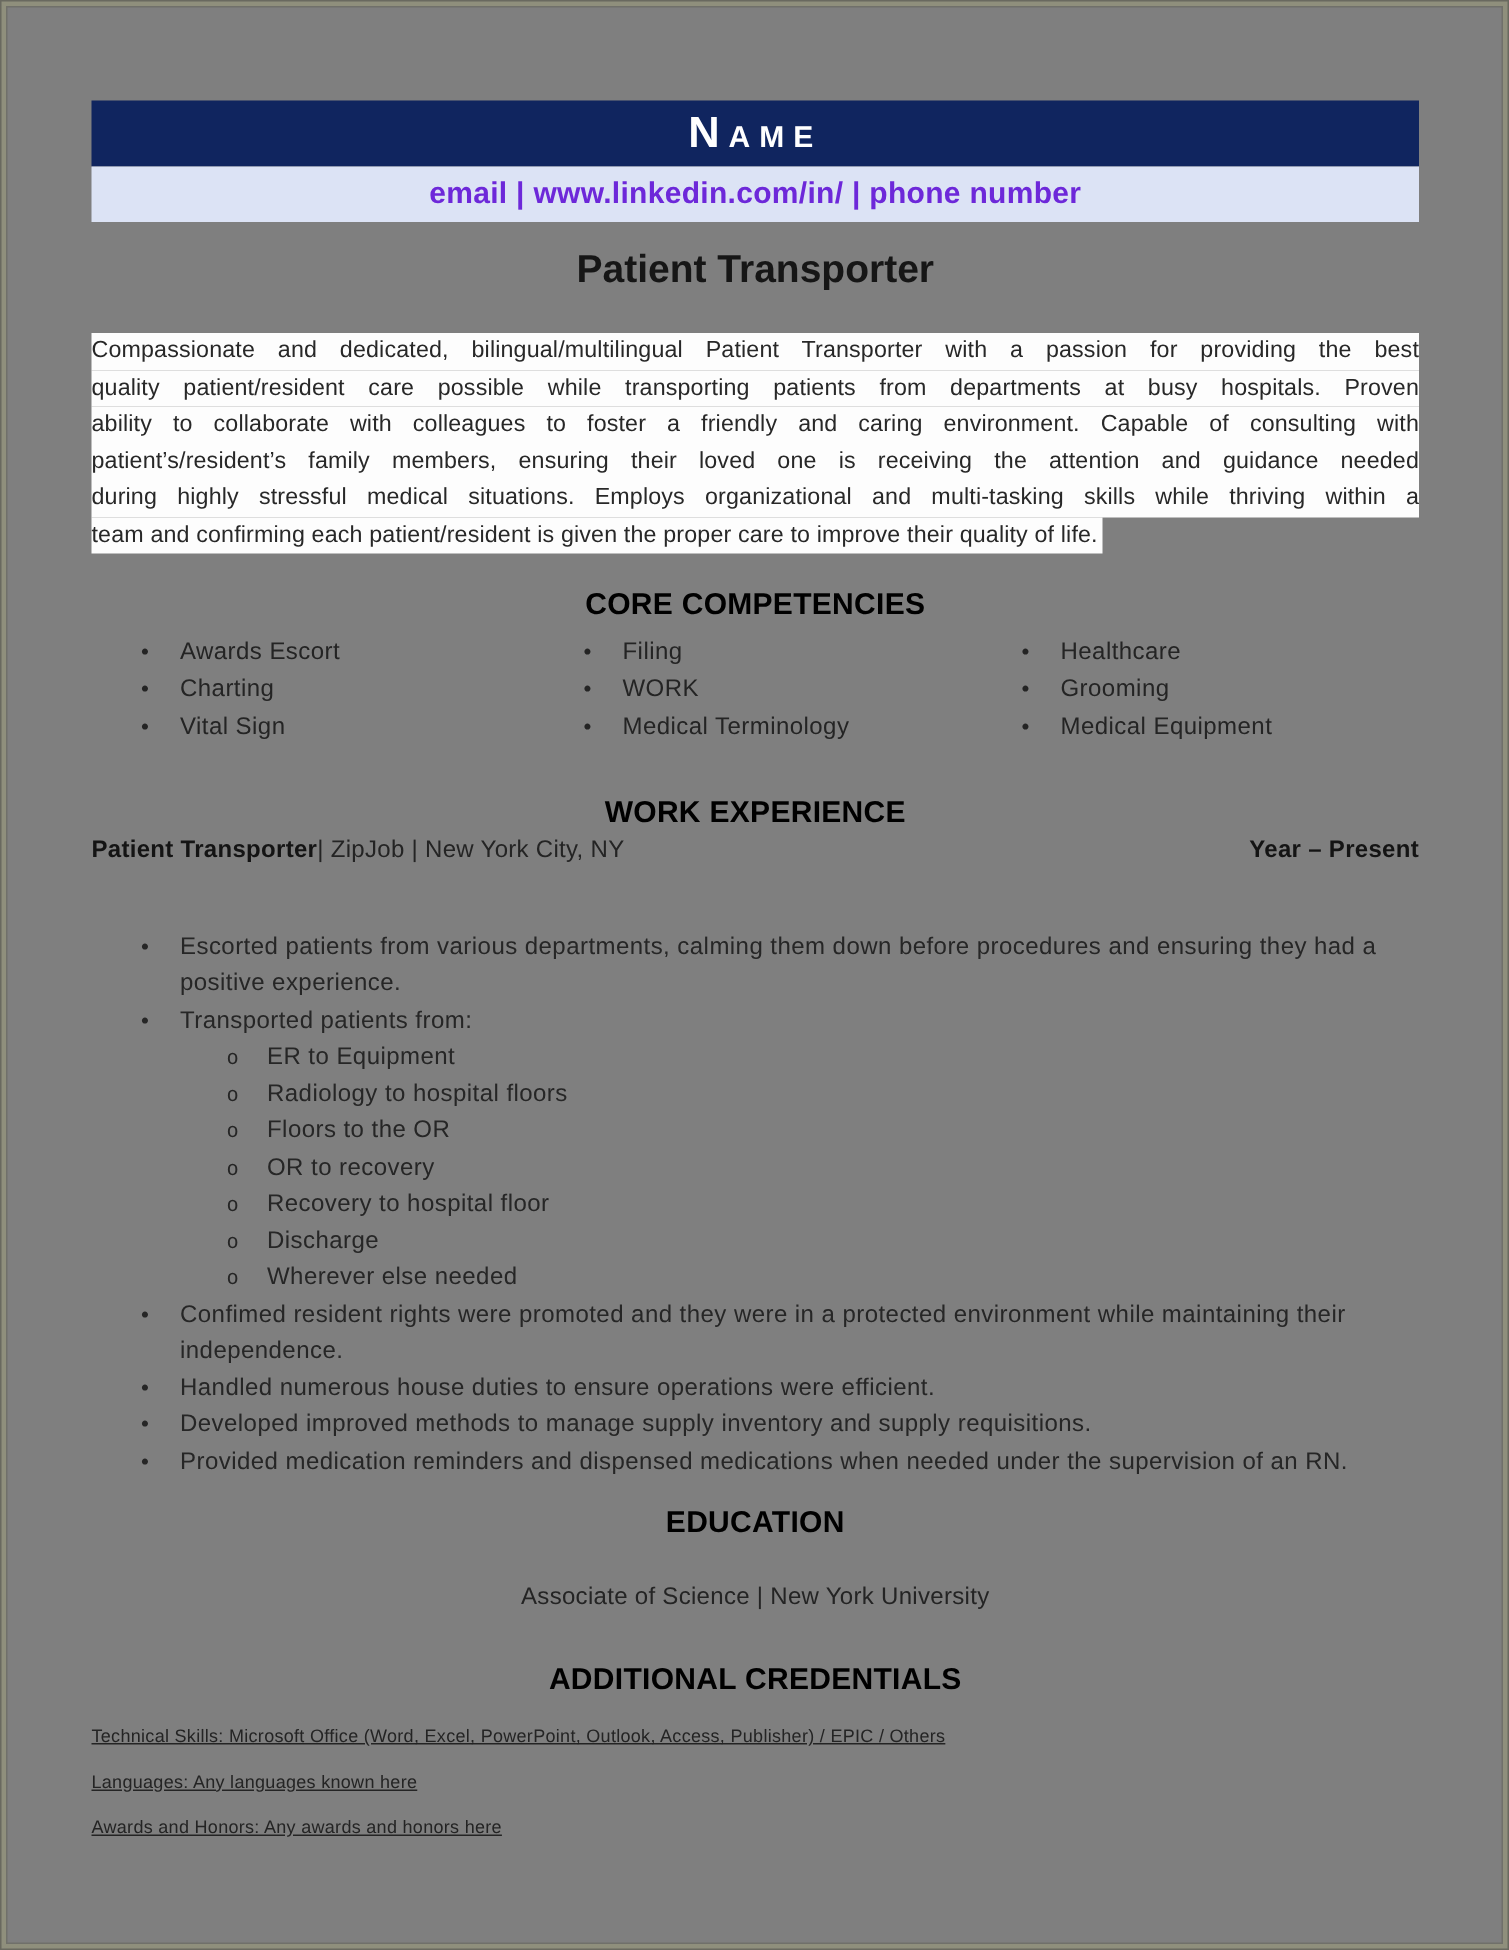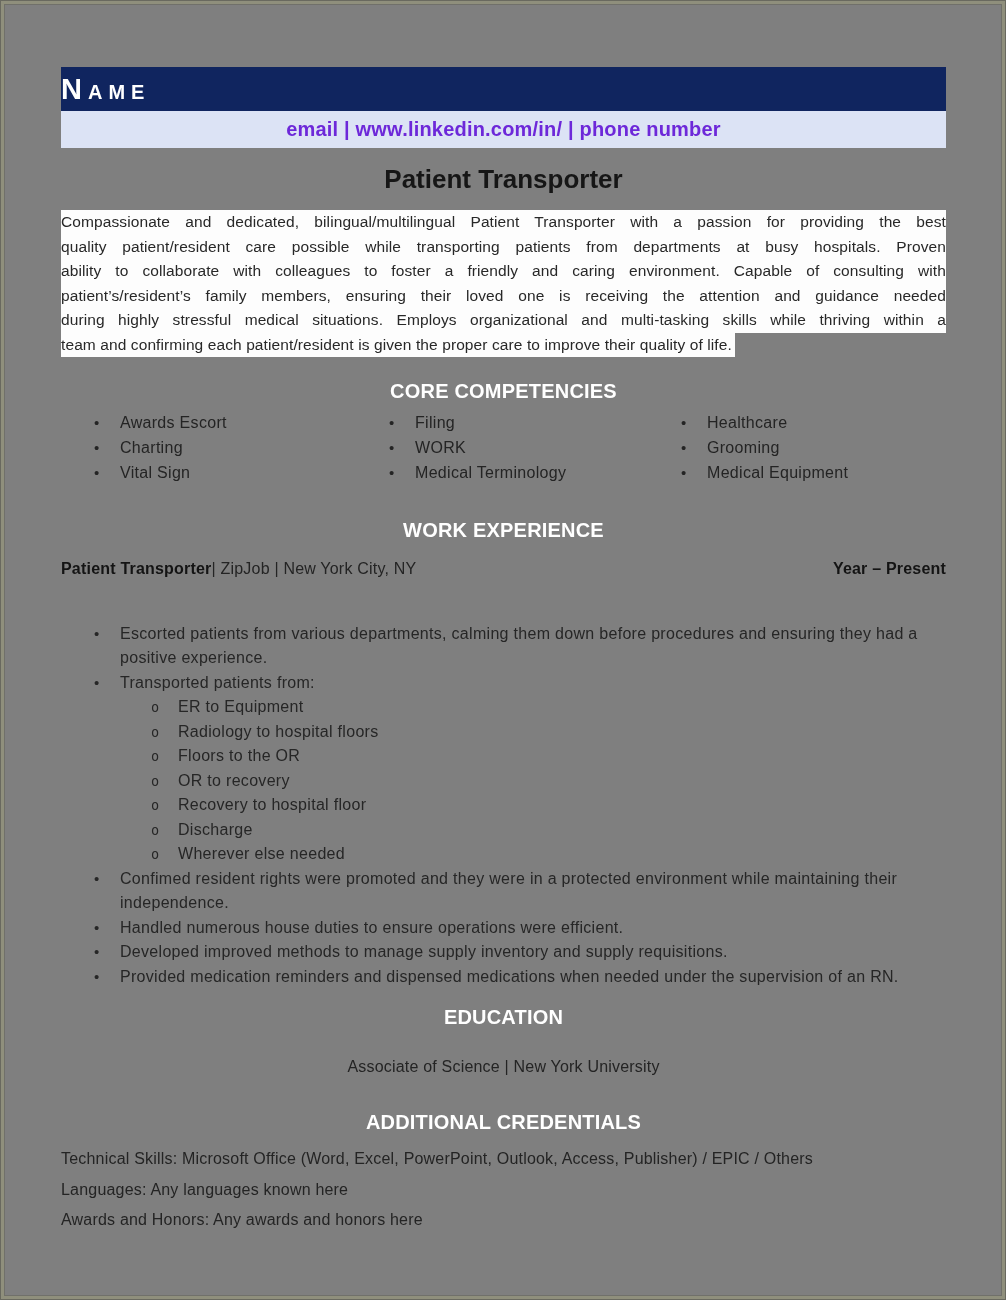--- a/index.html
+++ b/index.html
@@ -16,20 +16,21 @@
   .page {
     padding: 67px 60px 0 61px;
     box-sizing: border-box;
   }
   
   .name-bar {
     background: #10255f;
     height: 44px;
     display: flex;
     align-items: center;
+    justify-content: center;
   }
   .name-text {
     color: #ffffff;
     font-weight: bold;
     font-size: 29px;
     letter-spacing: 6px;
     font-variant: small-caps;
     line-height: 44px;
   }
   .contact-bar {
@@ -49,21 +50,21 @@
   .pro-title {
     margin-top: 15px;
     text-align: center;
     font-size: 26px;
     font-weight: bold;
     color: #161616;
     line-height: 32px;
   }
   
   .summary {
-    margin-top: 15px;
+    margin-top: 27px;
     font-size: 15.5px;
     color: #282828;
     letter-spacing: 0.1px;
   }
   .summary-line {
     line-height: 24.6px;
     text-align: justify;
     text-align-last: justify;
     background: #fdfdfd;
     white-space: normal;
@@ -74,42 +75,42 @@
   }
   .summary-line.last span {
     background: #fdfdfd;
     padding: 3px 3px 4px 0;
   }
   
   .sec-heading {
     text-align: center;
     font-size: 20px;
     font-weight: bold;
-    color: #ffffff;
+    color: #000000;
     line-height: 26px;
     letter-spacing: 0.2px;
   }
   .h-cc  { margin-top: 20px; }
   .h-we  { margin-top: 32px; }
   .h-edu { margin-top: 15px; }
   .h-add { margin-top: 33px; }
   
   .cc-grid {
     margin-top: 6px;
     display: grid;
     grid-template-columns: 328px 292px auto;
     font-size: 16px;
     letter-spacing: 0.3px;
   }
   .cc-col:first-child { padding-left: 33px; }
   .cc-item { display: flex; line-height: 25px; }
   .cc-marker, .b-marker { width: 26px; flex: none; font-size: 15px; }
   
   .job-row {
-    margin-top: 16px;
+    margin-top: 2px;
     display: flex;
     justify-content: space-between;
     font-size: 16px;
     line-height: 20px;
     letter-spacing: 0.2px;
   }
   .job-bold { font-weight: bold; color: #141414; }
   .xp-list {
     margin-top: 43px;
     font-size: 16px;
@@ -128,21 +129,21 @@
   }
   .xp-text { flex: 1; }
   
   .edu-entry {
     margin-top: 28px;
     text-align: center;
     font-size: 16px;
     letter-spacing: 0.2px;
   }
   
-  .add-lines { margin-top: 9px; font-size: 16px; letter-spacing: 0.2px; }
+  .add-lines { margin-top: 9px; font-size: 12px; letter-spacing: 0.2px; text-decoration: underline; }
   .add-line { line-height: 30.5px; }
 </style>
 </head>
 <body>
 
 <div class="page">
 
   <div class="name-bar">
     <div class="name-text">Name</div>
   </div>

